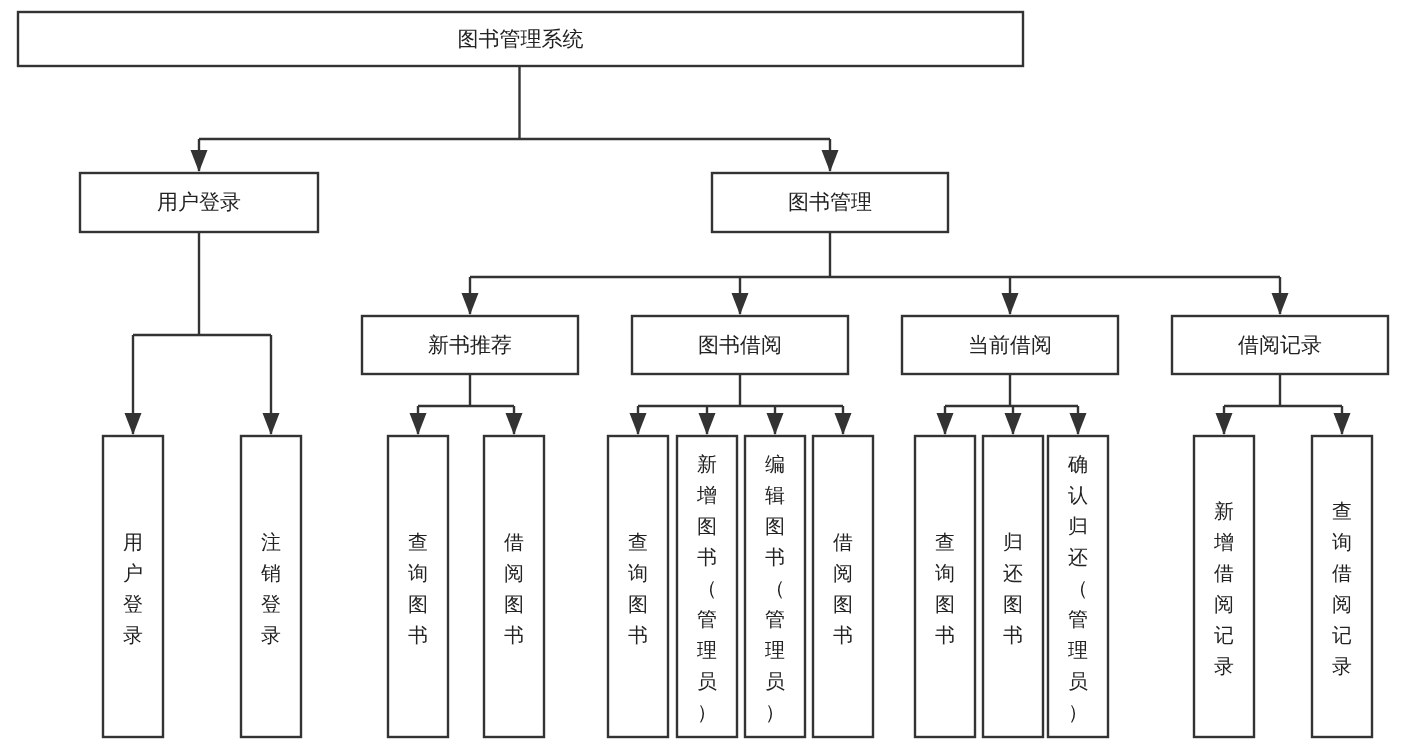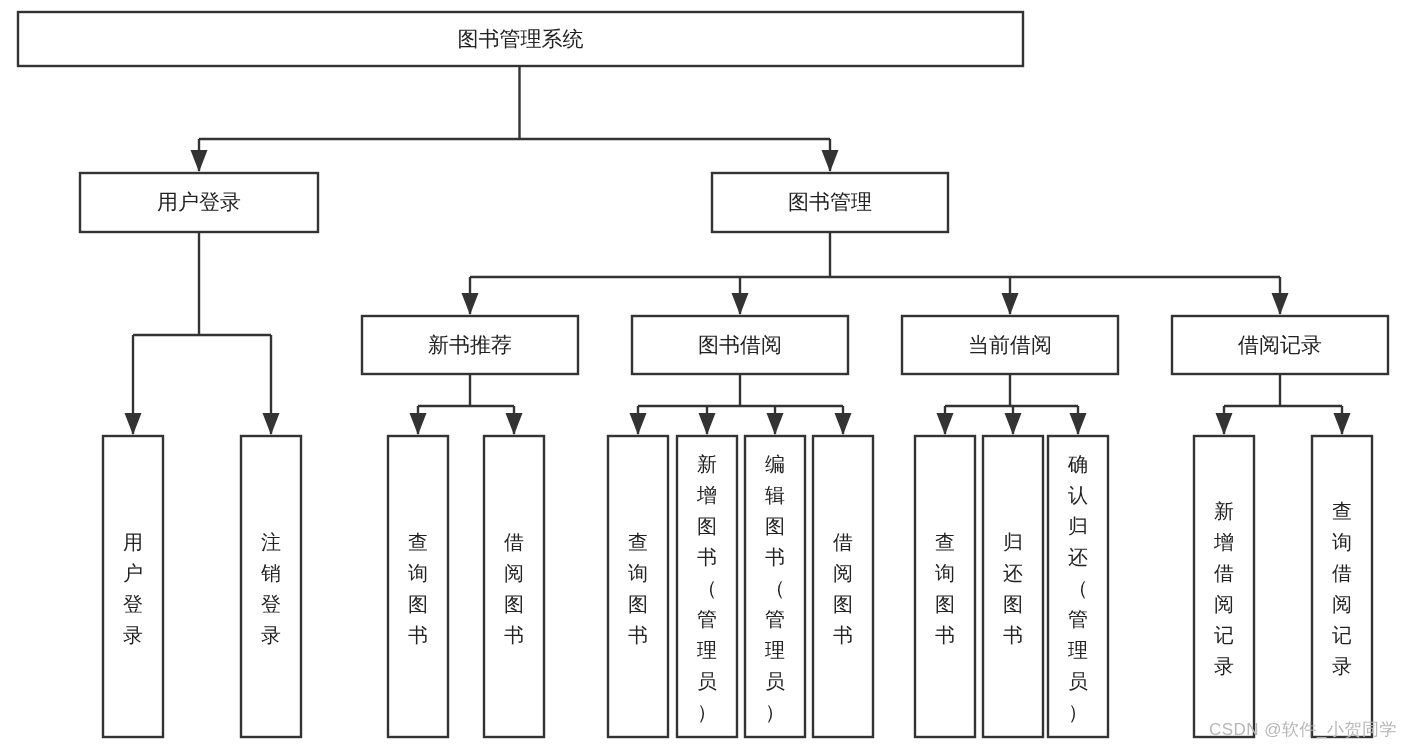--- a/index.html
+++ b/index.html
@@ -202,14 +202,13 @@
         <g>
           <rect x="1194" y="436" width="60" height="301" class="node-box"></rect>
           <text x="1224" y="517.68" class="node-label-v"><tspan x="1224" dy="0">新</tspan><tspan x="1224" dy="31">增</tspan><tspan x="1224" dy="31">借</tspan><tspan x="1224" dy="31">阅</tspan><tspan x="1224" dy="31">记</tspan><tspan x="1224" dy="31">录</tspan></text>
         </g>
         <g>
           <rect x="1312" y="436" width="60" height="301" class="node-box"></rect>
           <text x="1342" y="517.68" class="node-label-v"><tspan x="1342" dy="0">查</tspan><tspan x="1342" dy="31">询</tspan><tspan x="1342" dy="31">借</tspan><tspan x="1342" dy="31">阅</tspan><tspan x="1342" dy="31">记</tspan><tspan x="1342" dy="31">录</tspan></text>
         </g>
       </g>
   </svg>
-  <div class="watermark">CSDN @软件_小贺同学</div>
 </div>
 
 </body></html>

